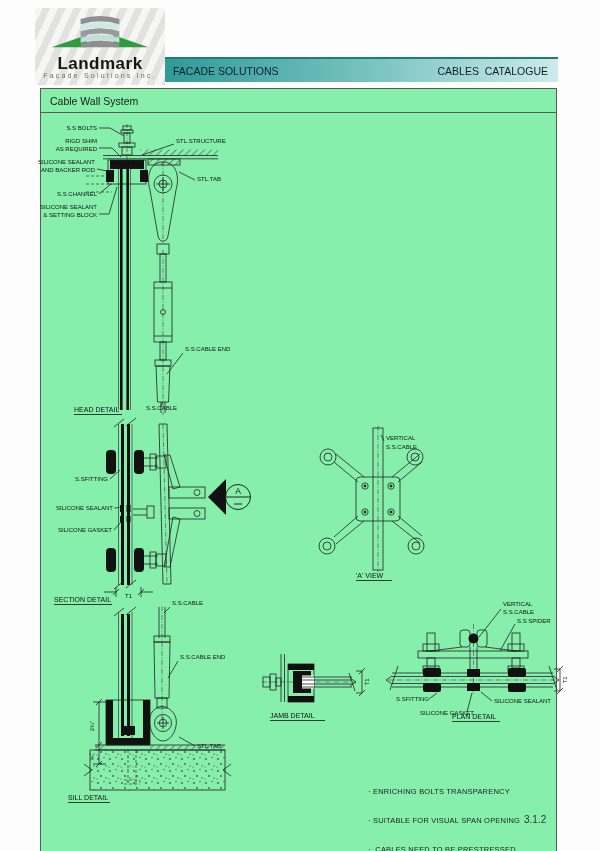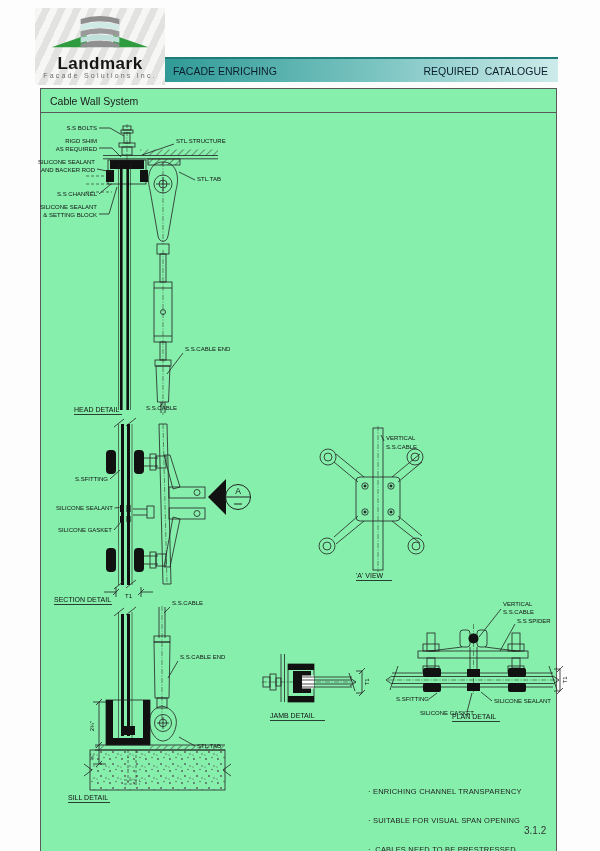--- a/index.html
+++ b/index.html
@@ -24,21 +24,21 @@
          border:1.5px solid #5a5a5a;box-sizing:border-box;background:#86efac;}
   .subheader{position:absolute;left:0;top:0;width:100%;height:24px;box-sizing:border-box;
              border-bottom:1.5px solid #5a5a5a;display:flex;align-items:center;
              justify-content:space-between;padding:0 9px;font-size:10.5px;color:#1a1a1a;white-space:pre;}
   .drawings{position:absolute;left:0;top:0;width:600px;height:851px;z-index:1;}
   .lbl{font-family:"Liberation Sans",sans-serif;font-size:6px;fill:#111;stroke:none;}
   .ttl{font-family:"Liberation Sans",sans-serif;font-size:7px;fill:#111;stroke:none;}
   .mk{font-family:"Liberation Sans",sans-serif;font-size:8.5px;fill:#111;stroke:none;}
   .notes{position:absolute;left:368px;top:768px;z-index:2;font-size:7.5px;line-height:9.6px;
          letter-spacing:.2px;color:#222;white-space:pre;}
-  .pageno{position:absolute;left:524px;top:814px;font-size:10px;color:#333;z-index:2;margin-top:11px;}
+  .pageno{position:absolute;left:524px;top:814px;font-size:10px;color:#333;z-index:2;}
 </style>
 </head>
 <body>
 
 <div class="page">
 
   <div class="logo-box">
     <svg class="logo-art" width="120" height="44" viewBox="0 0 120 50">
       <polygon points="5,40 45,26 45,40" fill="#2f9b3f"></polygon>
       <polygon points="115,40 75,26 75,40" fill="#2f9b3f"></polygon>
@@ -46,22 +46,22 @@
       <path d="M38,15 Q60,8 82,15 L82,21 Q60,14 38,21 Z" fill="#cfe9e5"></path>
       <path d="M38,22 Q60,15 82,22 L82,28 Q60,21 38,28 Z" fill="#9a9a9a"></path>
       <path d="M38,29 Q60,22 82,29 L82,35 Q60,28 38,35 Z" fill="#bfe0db"></path>
       <path d="M38,36 Q60,29 82,36 L82,40 L38,40 Z" fill="#8f8f8f"></path>
     </svg>
     <div class="brand">Landmark</div>
     <div class="tagline">Facade Solutions Inc.</div>
   </div>
 
   <div class="band">
-    <span>FACADE ENRICHING</span>
-    <span>REQUIRED  CATALOGUE</span>
+    <span>FACADE SOLUTIONS</span>
+    <span>CABLES  CATALOGUE</span>
   </div>
 
   <div class="frame">
     <div class="subheader">
       <span>Cable Wall System</span>
     </div>
   </div>
 
   <svg class="drawings" viewBox="0 0 600 851">
     <defs>
@@ -405,19 +405,19 @@
       <text class="lbl" x="517" y="623">S.S  SPIDER</text>
       <text class="lbl" x="396" y="701">S.SFITTING</text>
       <text class="lbl" x="420" y="715">SILICONE  GASKET</text>
       <text class="lbl" x="494" y="703">SILICONE  SEALANT</text>
       <text class="ttl" x="452" y="719">PLAN  DETAIL</text>
       <line x1="452" y1="721.5" x2="500" y2="721.5" stroke="#111"></line>
     </g>
   </svg>
 
   <div class="notes">
-    <div>· ENRICHING CHANNEL TRANSPARENCY</div>
+    <div>· ENRICHING BOLTS TRANSPARENCY</div>
     <div>· SUITABLE FOR VISUAL SPAN OPENING</div>
     <div>·  CABLES NEED TO BE PRESTRESSED</div>
   </div>
 
   <div class="pageno">3.1.2</div>
 </div>
 
 </body></html>

